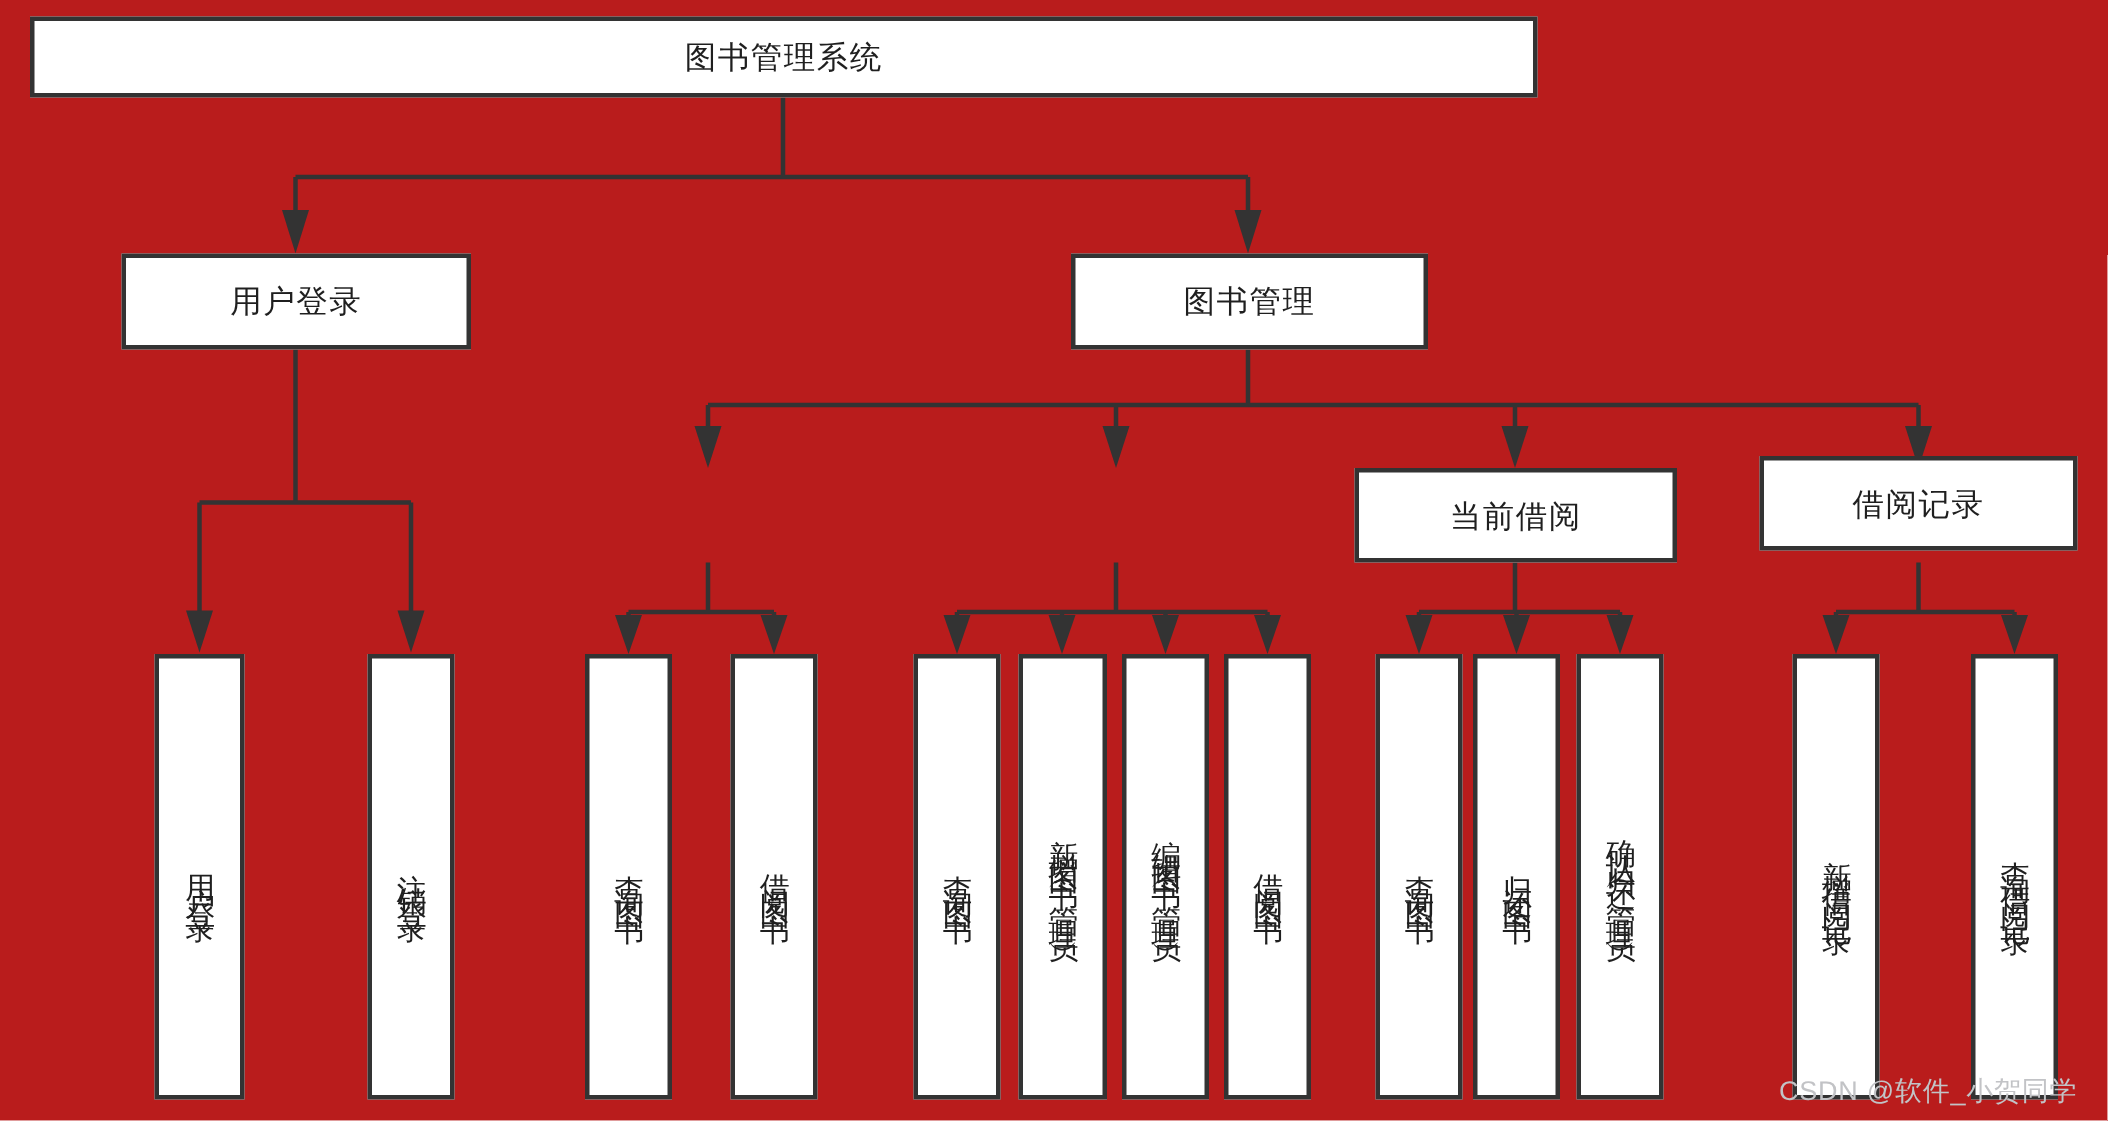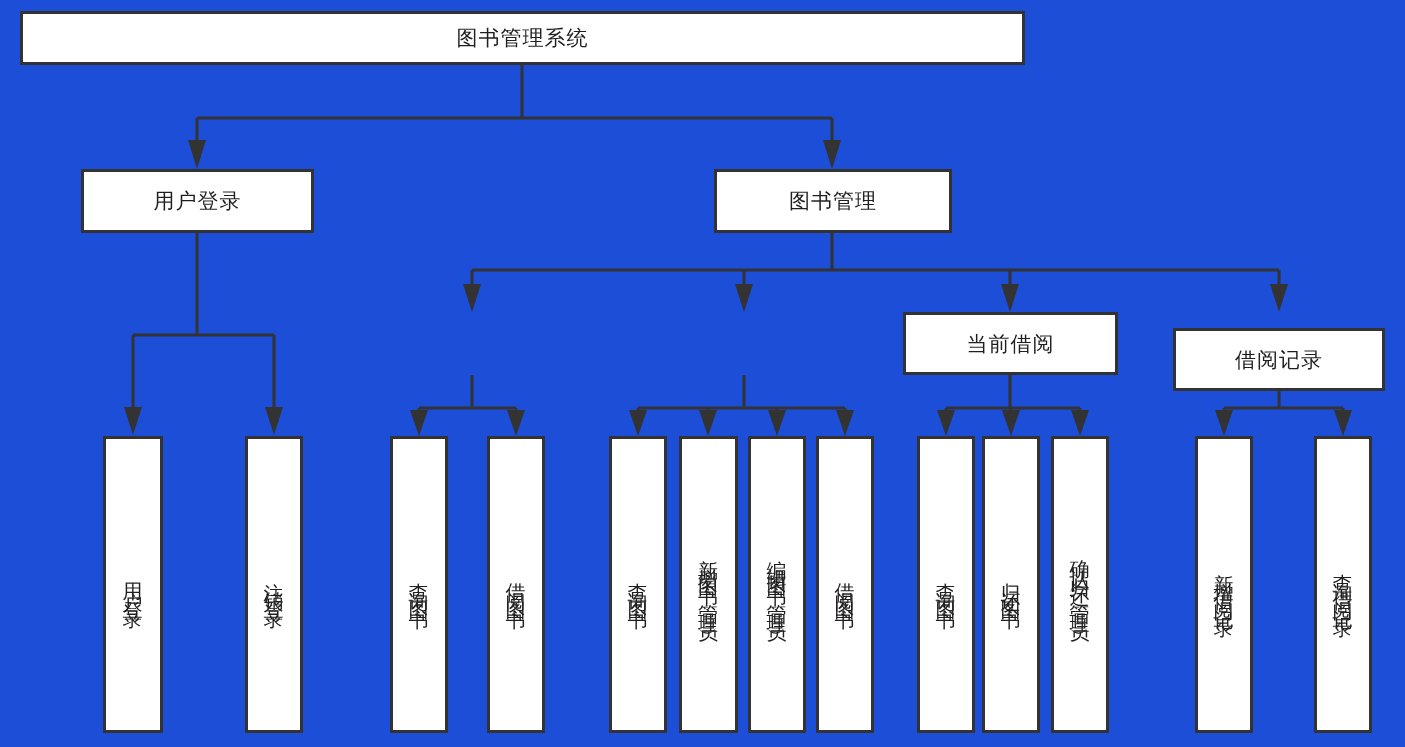--- a/index.html
+++ b/index.html
@@ -1,17 +1,17 @@
 <!DOCTYPE html>
 <html><head>
 <meta charset="utf-8">
 <style>
   html,body{margin:0;padding:0;background:#ffffff;}
   .stage{
-    position:relative;width:1405px;height:747px;background:#1d4ed8;
+    position:relative;width:1405px;height:747px;background:#b91c1c;
     font-family:"Liberation Sans","DejaVu Sans",sans-serif;overflow:hidden;
   }
   .wires{position:absolute;left:0;top:0;width:1405px;height:747px;}
   .wires path{stroke:#333333;stroke-width:3;fill:none;}
   .wires polygon{fill:#333333;stroke:none;}
   .hbox{
     position:absolute;box-sizing:border-box;background:#ffffff;
     border:3px solid #333333;display:flex;align-items:center;justify-content:center;
     font-size:21px;color:#1f1f1f;letter-spacing:1px;white-space:nowrap;
   }
@@ -82,21 +82,21 @@
       <polygon points="1334,410 1352,410 1343,436"></polygon>
     </g>
   </svg>
 
   <div class="hbox" style="left:20px;top:11px;width:1005px;height:54px;">图书管理系统</div>
 
   <div class="hbox" style="left:81px;top:169px;width:233px;height:64px;">用户登录</div>
   <div class="hbox" style="left:714px;top:169px;width:238px;height:64px;">图书管理</div>
 
   <div class="hbox" style="left:903px;top:312px;width:215px;height:63px;">当前借阅</div>
-  <div class="hbox" style="left:1173px;top:328px;width:212px;height:63px;">借阅记录</div>
+  <div class="hbox" style="left:1173px;top:304px;width:212px;height:63px;">借阅记录</div>
 
   <div class="vbox" style="left:103px;top:436px;width:60px;height:297px;">
     <span>用户登录</span>
     </div>
   <div class="vbox" style="left:245px;top:436px;width:58px;height:297px;">
     <span>注销登录</span>
     </div>
 
   <div class="vbox" style="left:390px;top:436px;width:58px;height:297px;">
     <span>查询图书</span>
@@ -128,14 +128,15 @@
     <span>确认归还（管理员）</span>
     </div>
 
   <div class="vbox" style="left:1195px;top:436px;width:58px;height:297px;">
     <span>新增借阅记录</span>
     </div>
   <div class="vbox" style="left:1314px;top:436px;width:58px;height:297px;">
     <span>查询借阅记录</span>
     </div>
 
+  <div class="watermark">CSDN @软件_小贺同学</div>
 
 </div>
 
 </body></html>

